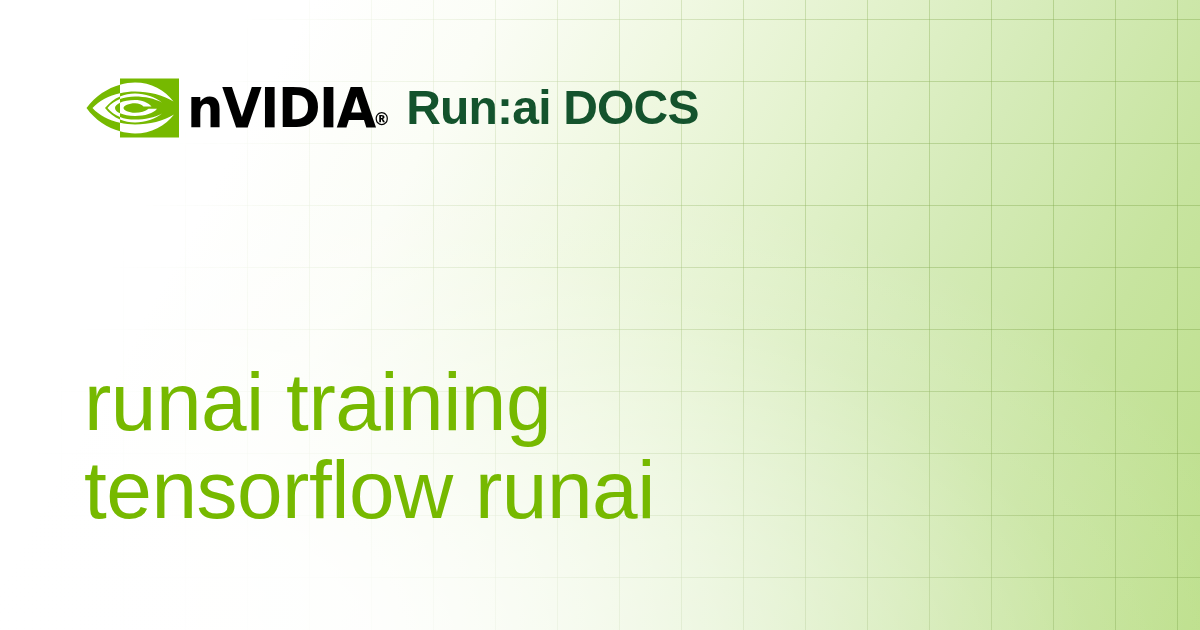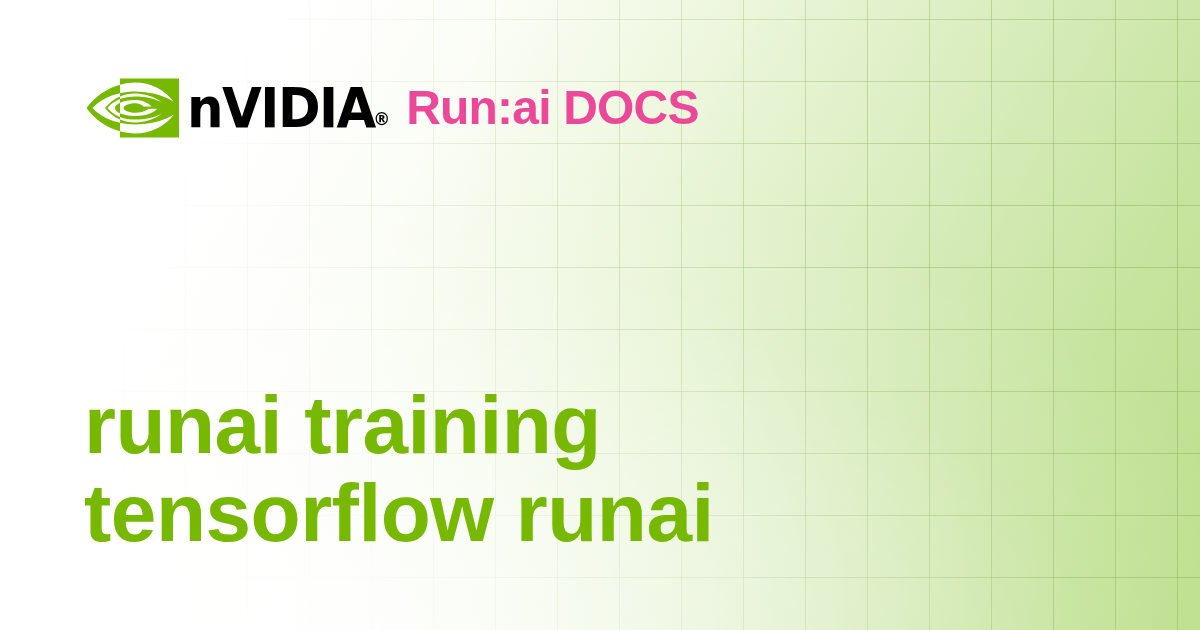--- a/index.html
+++ b/index.html
@@ -124,39 +124,38 @@
     margin-left: 2px;
     position: relative;
     top: -2px;
     letter-spacing: 0;
   }
   .brand-product {
     font-family: "Liberation Sans", sans-serif;
     font-weight: 700;
     font-size: 48px;
     line-height: 1;
-    color: #ec4899;
+    color: #14532d;
     letter-spacing: -0.8px;
     margin-left: 16px;
     white-space: nowrap;
   }
 
   
   .title {
     position: absolute;
     left: 84px;
     top: 358px;
     width: 1000px;
     color: #76b900;
     font-family: "Liberation Sans", sans-serif;
-    font-weight: 700;
+    font-weight: 400;
     font-size: 82px;
     line-height: 88px;
     letter-spacing: -0.5px;
-    margin-top: 23px;
   }
   .title-line {
     display: block;
     white-space: nowrap;
   }
 </style>
 </head>
 <body>
 
 <div class="og-card">

